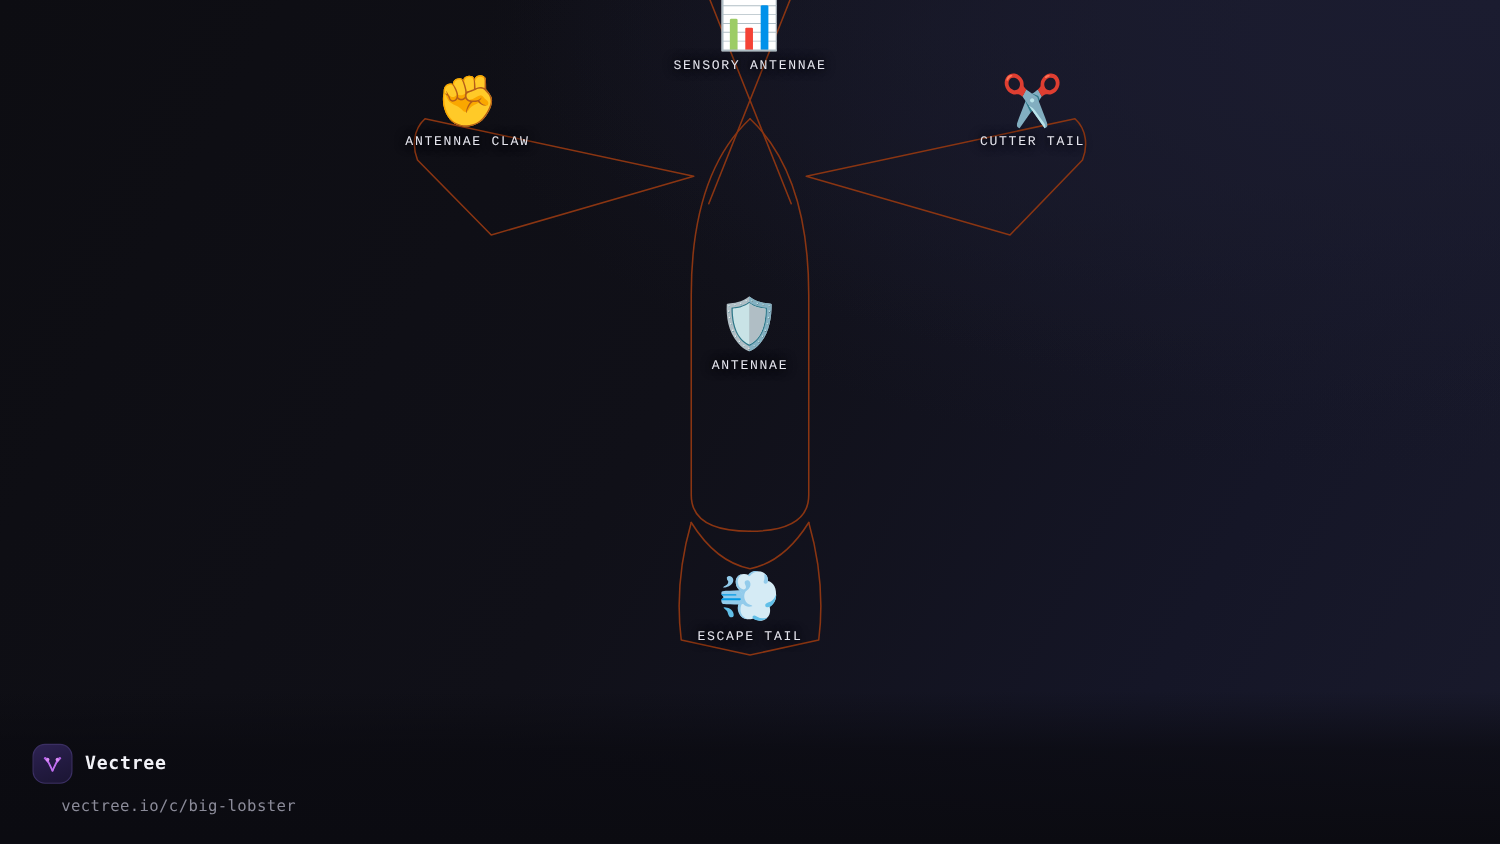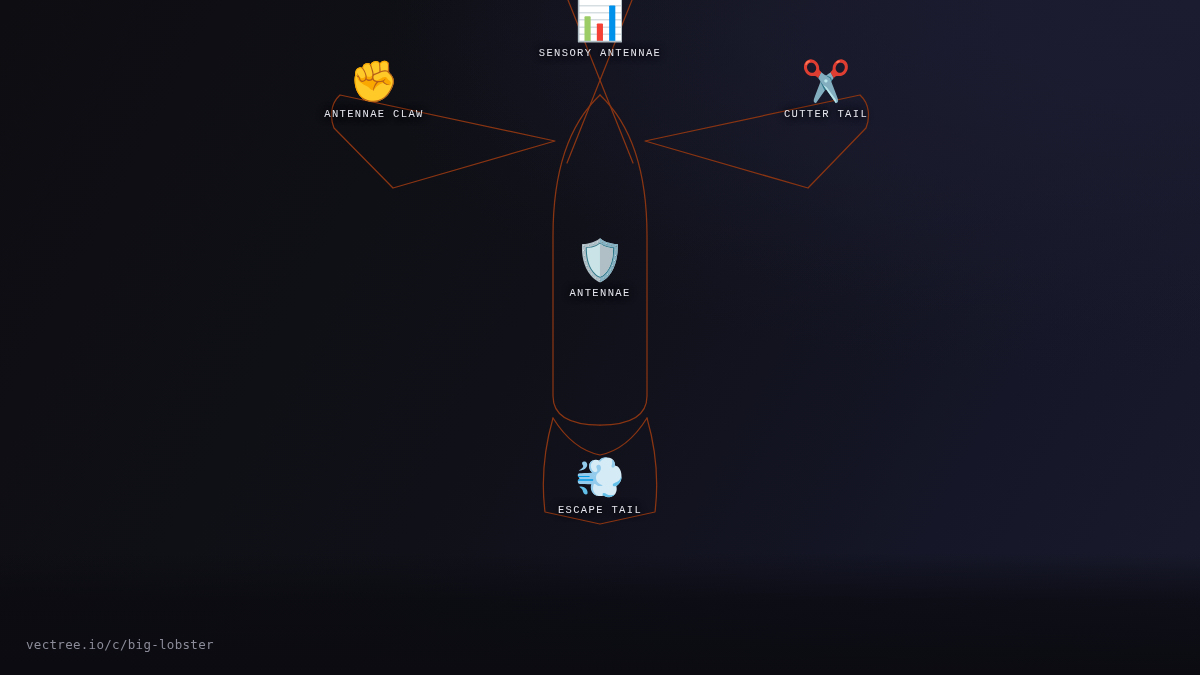--- a/index.html
+++ b/index.html
@@ -124,20 +124,21 @@
     line-height: 1.05;
   }
 
   #share-url {
     font-family: "DejaVu Sans Mono", "Liberation Mono", monospace;
     font-size: 12.5px;
     letter-spacing: 0.3px;
     color: #8b8b99;
     padding-bottom: 5px;
     white-space: nowrap;
+    margin-left: 23px;
   }
 </style>
 </head>
 <body>
 
 <div id="stage">
 
   <svg id="vector-canvas" viewBox="0 0 1200 675">
     <g fill="none" stroke="#8a3512" stroke-width="1.25" stroke-linecap="round" stroke-linejoin="round">
 
@@ -176,19 +177,36 @@
     <div class="node-label">ANTENNAE</div>
   </div>
 
   <div class="node" style="left:600px; top:485px;">
     <div class="node-icon">💨</div>
     <div class="node-label">ESCAPE TAIL</div>
   </div>
 
   <div id="footer">
 
+    <div id="brand-row">
+      <div id="logo-mark">
+        <svg width="20" height="20" viewBox="0 0 20 20">
+          <g stroke="#c06ff0" stroke-width="1.5" fill="none" stroke-linecap="round">
+            <path d="M 10 15.5 L 6 7.2"></path>
+            <path d="M 10 15.5 L 14 7.2"></path>
+            <path d="M 6.3 8.4 L 4.6 6.3"></path>
+            <path d="M 13.7 8.4 L 15.4 6.3"></path>
+          </g>
+          <circle cx="6" cy="6.6" r="1.5" fill="#d98cf5"></circle>
+          <circle cx="14" cy="6.6" r="1.5" fill="#d98cf5"></circle>
+          <circle cx="4.2" cy="5.6" r="1.05" fill="#b45fe8"></circle>
+          <circle cx="15.8" cy="5.6" r="1.05" fill="#b45fe8"></circle>
+        </svg>
+      </div>
+      <div id="brand-name">Vectree</div>
+    </div>
 
     <div id="title-row">
       <div id="share-url">vectree.io/c/big-lobster</div>
     </div>
 
   </div>
 </div>
 
 </body></html>

